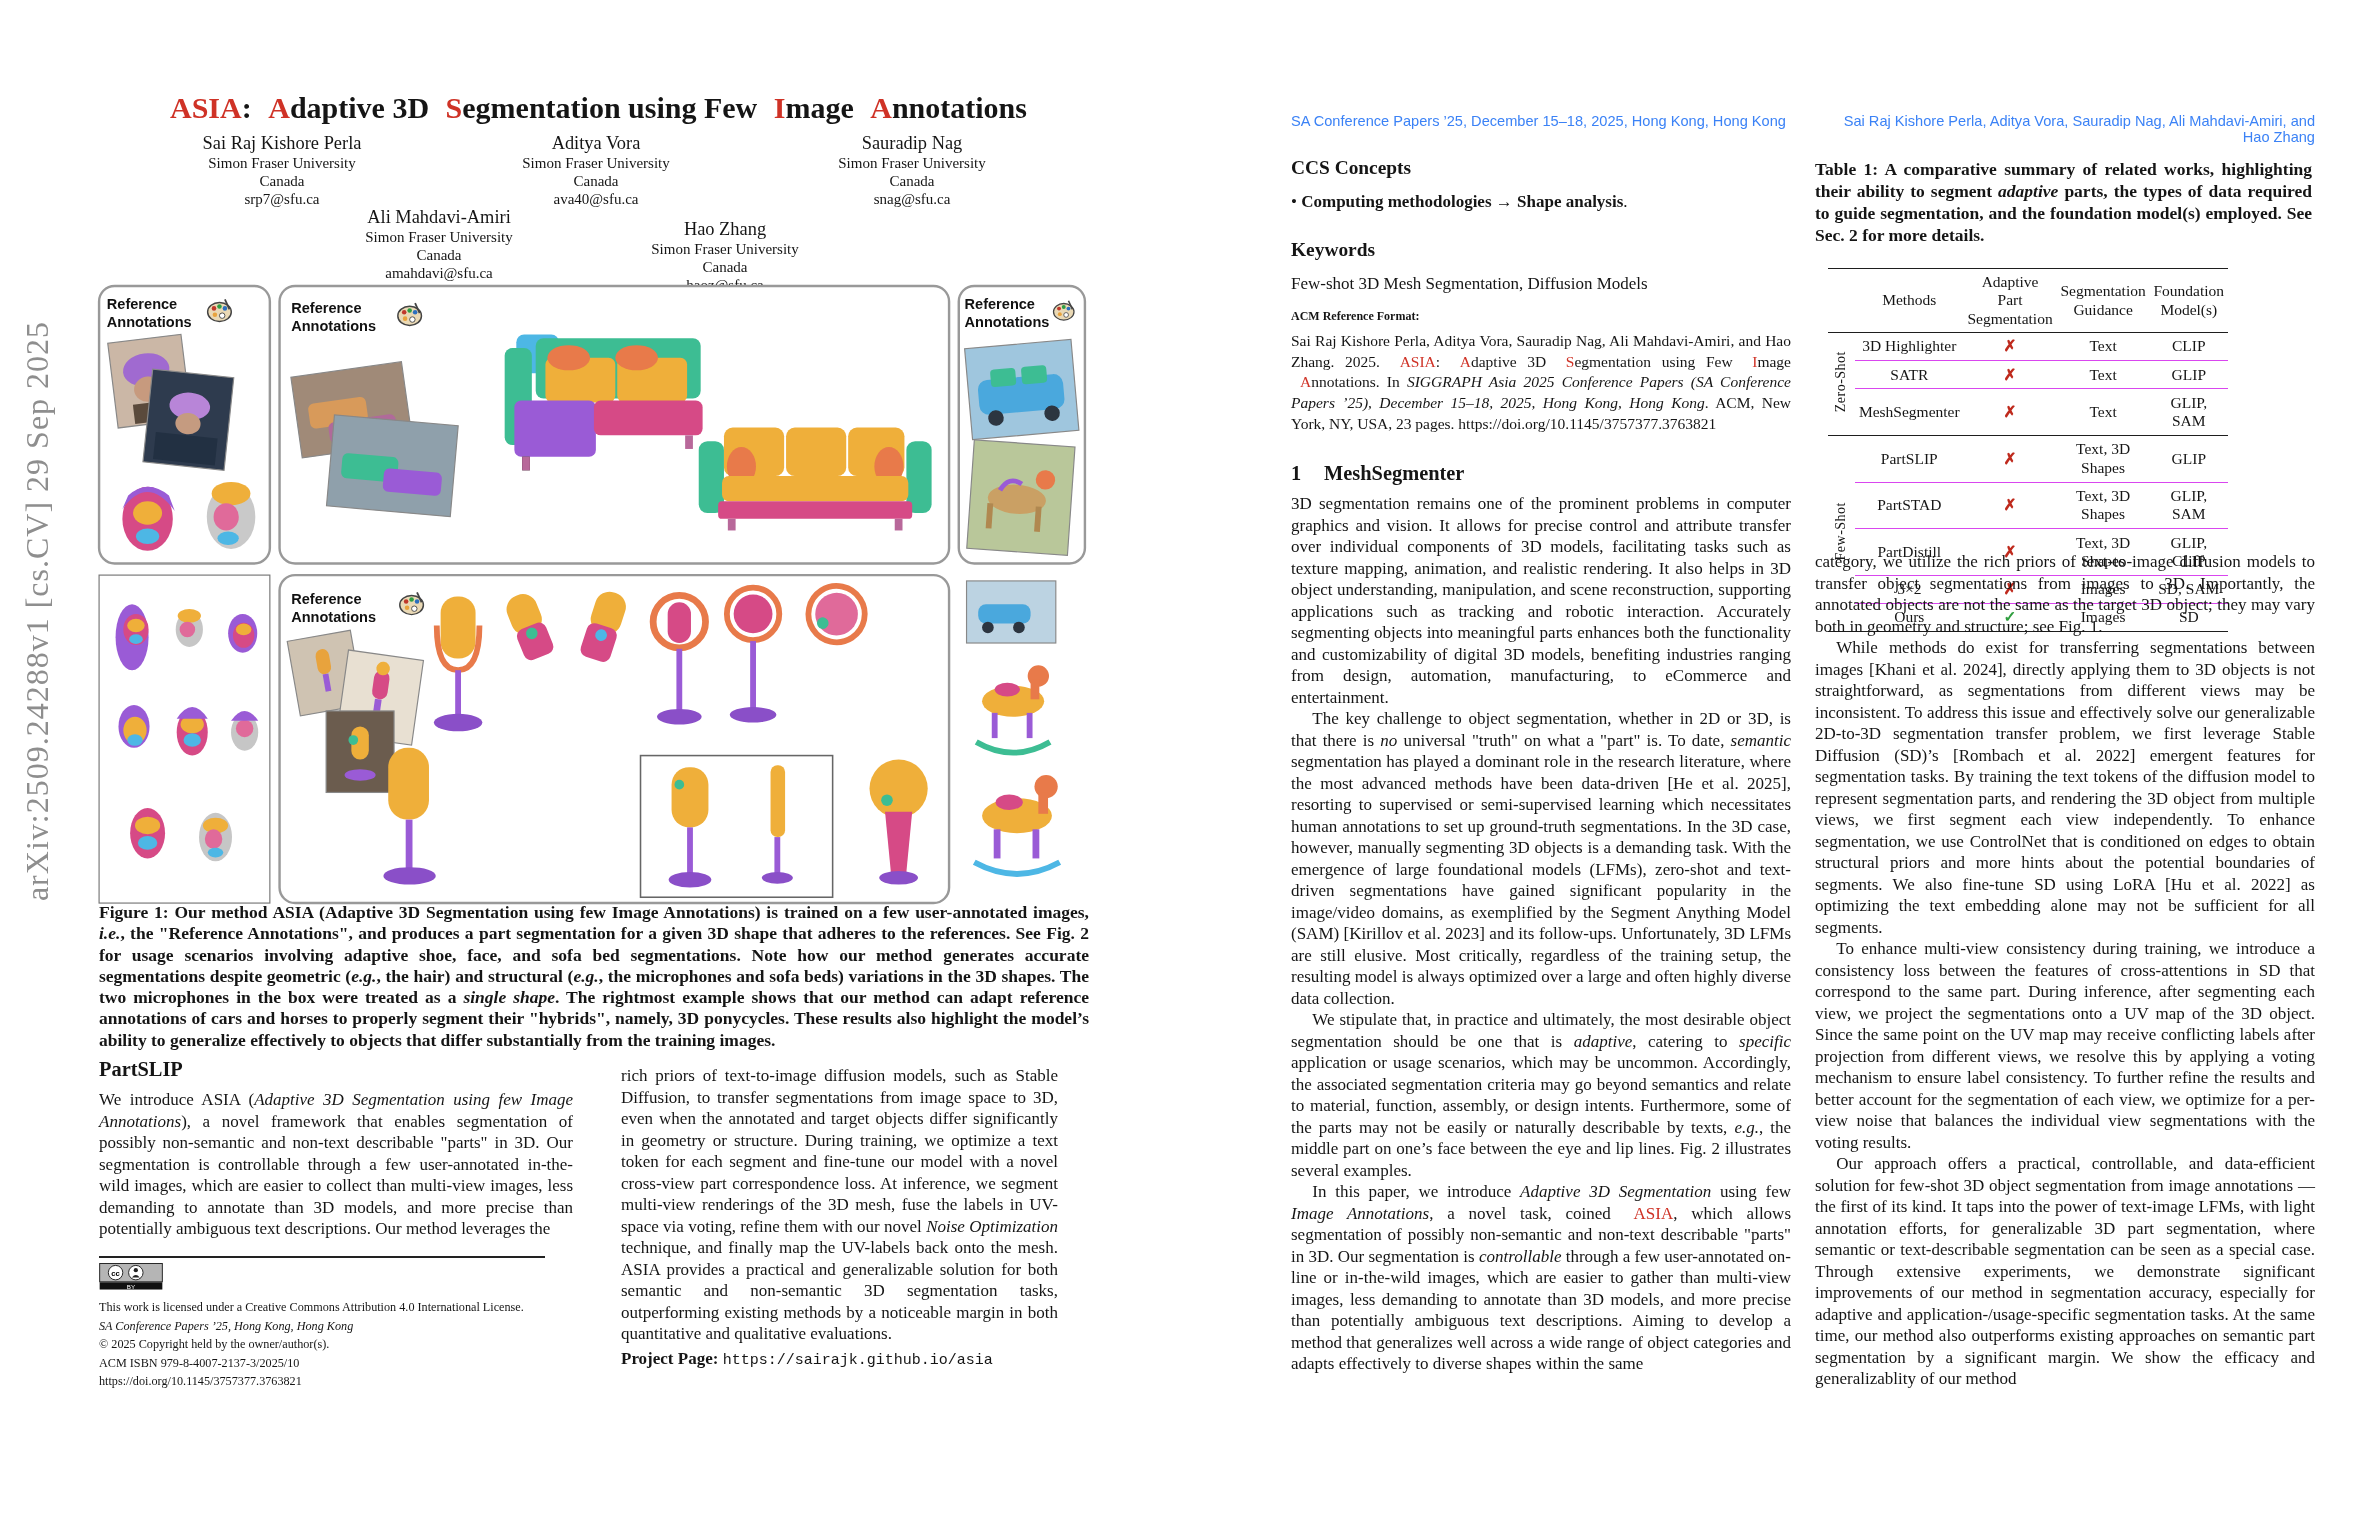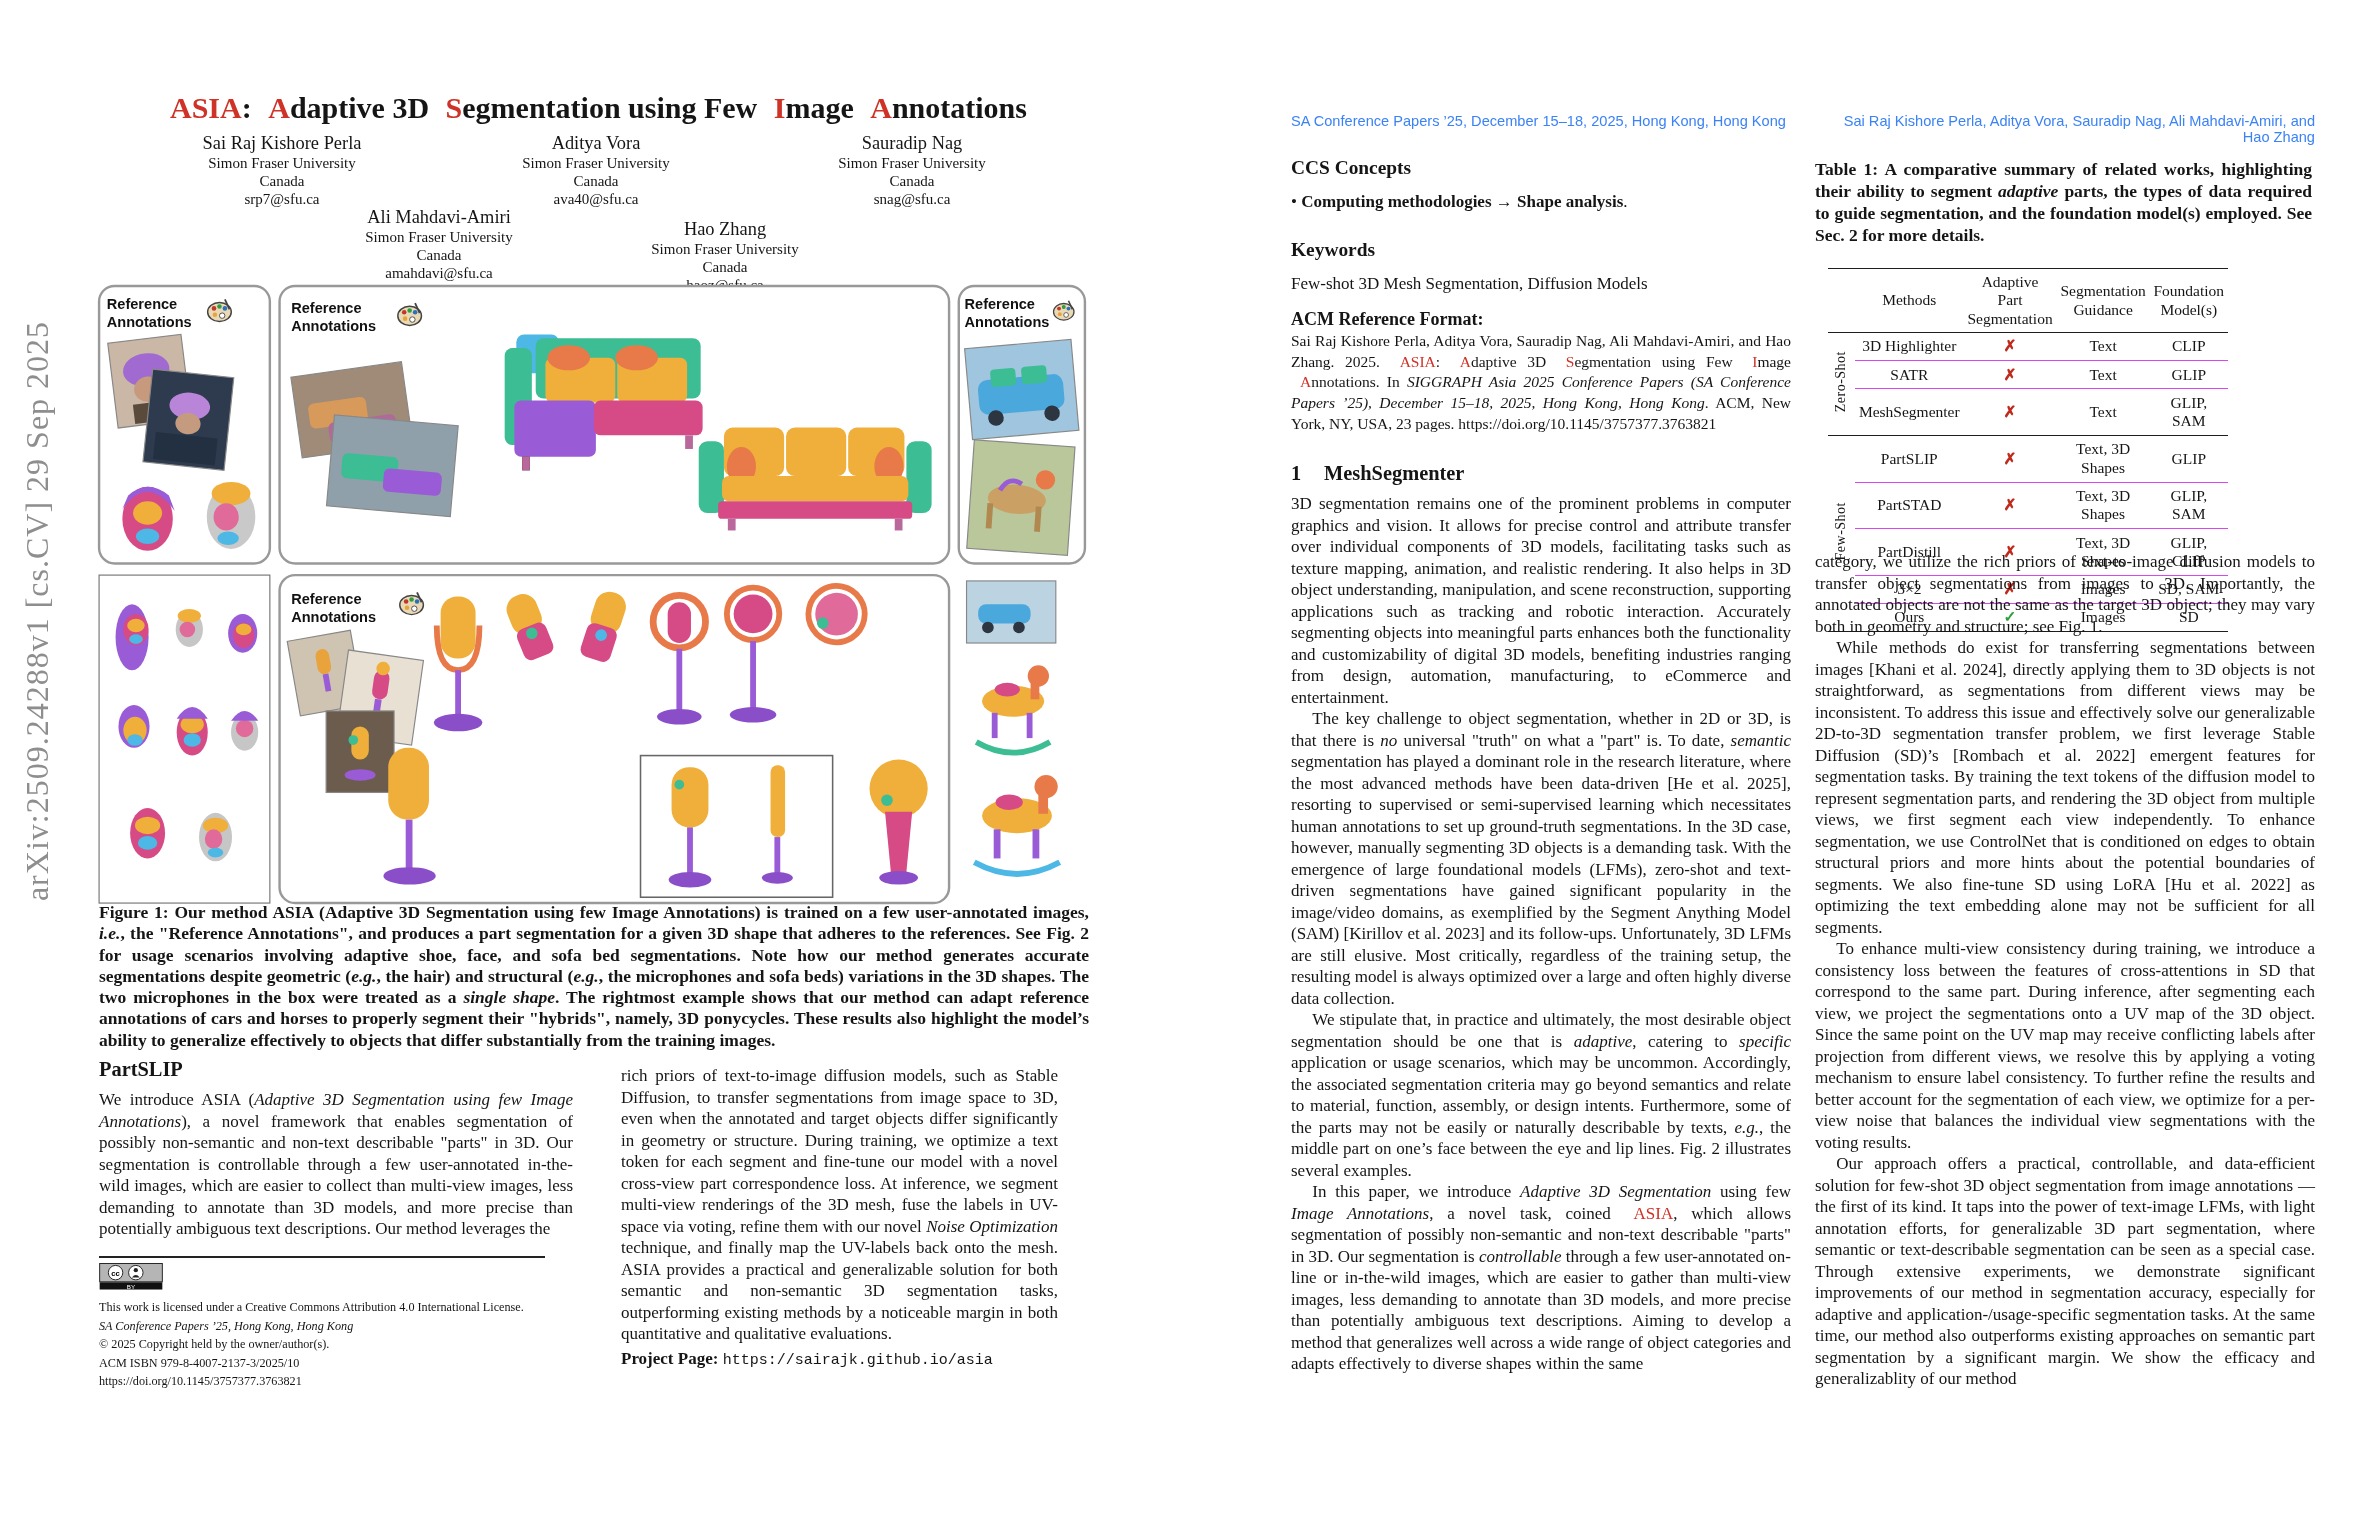--- a/index.html
+++ b/index.html
@@ -28,21 +28,21 @@
   .bt p.ind{text-indent:21.3px;}
   .rule{height:1.6px;background:#222;}
   .foot{font-size:12.2px;line-height:18.6px;}
   .foot .conf{font-style:italic;}
   .proj{font-size:17px;}
   .proj .lbl{font-weight:bold;}
   .proj .url{font-family:"Liberation Mono",monospace;font-size:15px;}
   
   .runhead{font-family:"Liberation Sans",sans-serif;font-size:14.6px;color:#3b82f6;}
   .h2s{font-size:19.4px;font-weight:bold;}
-  .acmh{font-size:18px;font-weight:bold;}
+  .acmh{font-size:12px;font-weight:bold;}
   .acmref{font-size:15.5px;line-height:20.7px;text-align:justify;}
   .secnum{display:inline-block;width:33px;}
   .tblcap{font-size:17.5px;line-height:22px;font-weight:bold;text-align:justify;}
   table.cmp{border-collapse:collapse;width:400px;font-size:15.5px;
             border-top:1.9px solid #1e1e1e;border-bottom:1.9px solid #1e1e1e;}
   table.cmp th{font-weight:normal;white-space:pre-line;padding:3.9px 3.9px;
                border-bottom:1.9px solid #1e1e1e;text-align:center;line-height:18.4px;}
   table.cmp td{padding:4.4px 3.9px;text-align:center;line-height:18.4px;}
   table.cmp tr.sep td{border-top:1px solid #d946ef;}
   table.cmp tr.grpstart td{border-top:1.6px solid #1e1e1e;}

